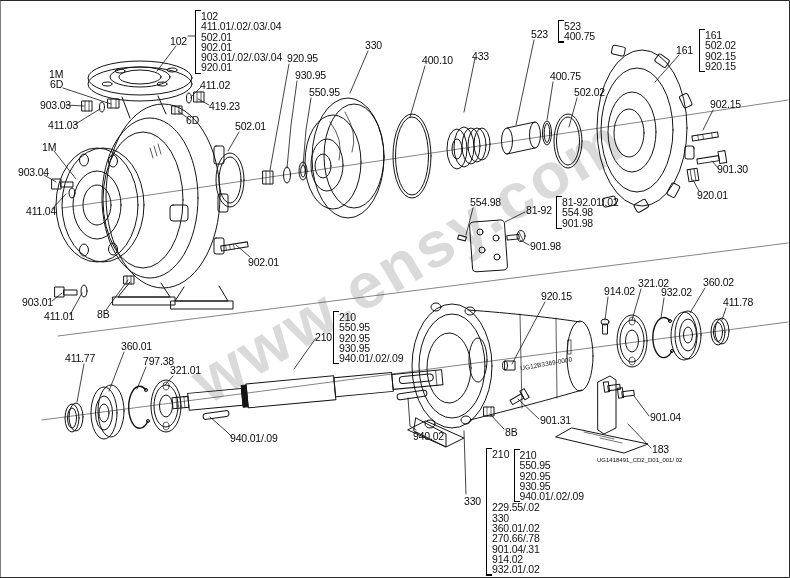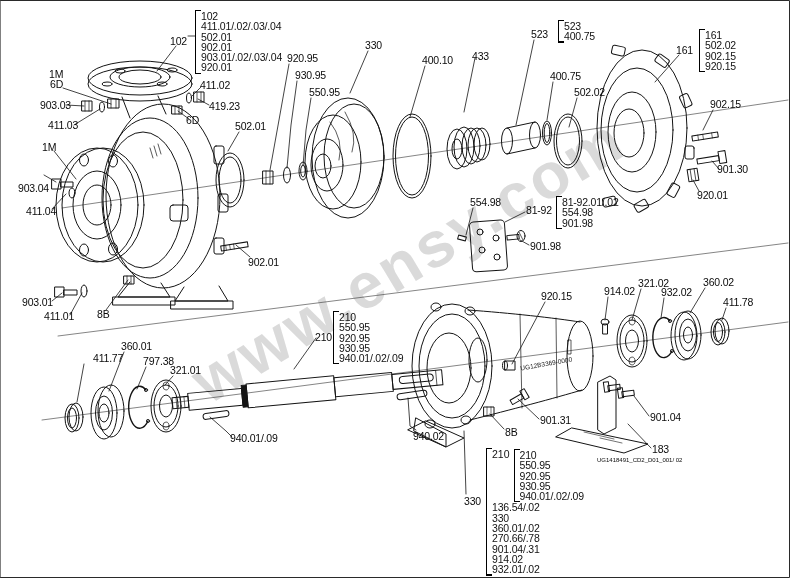--- a/index.html
+++ b/index.html
@@ -388,21 +388,21 @@
 
   <div class="callout" style="left:170px;top:36px">102</div>
   <div class="callout" style="left:49px;top:69px">1M</div>
   <div class="callout" style="left:50px;top:79px">6D</div>
   <div class="callout" style="left:200px;top:80px">411.02</div>
   <div class="callout" style="left:209px;top:101px">419.23</div>
   <div class="callout" style="left:186px;top:115px">6D</div>
   <div class="callout" style="left:40px;top:100px">903.03</div>
   <div class="callout" style="left:48px;top:120px">411.03</div>
   <div class="callout" style="left:42px;top:142px">1M</div>
-  <div class="callout" style="left:18px;top:183px">903.04</div>
+  <div class="callout" style="left:18px;top:167px">903.04</div>
   <div class="callout" style="left:26px;top:206px">411.04</div>
   <div class="callout" style="left:22px;top:297px">903.01</div>
   <div class="callout" style="left:44px;top:311px">411.01</div>
   <div class="callout" style="left:97px;top:309px">8B</div>
   <div class="callout" style="left:235px;top:121px">502.01</div>
   <div class="callout" style="left:248px;top:257px">902.01</div>
   <div class="callout" style="left:287px;top:53px">920.95</div>
   <div class="callout" style="left:295px;top:70px">930.95</div>
   <div class="callout" style="left:309px;top:87px">550.95</div>
   <div class="callout" style="left:365px;top:40px">330</div>
@@ -418,21 +418,21 @@
   <div class="callout" style="left:470px;top:197px">554.98</div>
   <div class="callout" style="left:526px;top:205px">81-92</div>
   <div class="callout" style="left:530px;top:241px">901.98</div>
   <div class="callout" style="left:541px;top:291px">920.15</div>
   <div class="callout" style="left:604px;top:286px">914.02</div>
   <div class="callout" style="left:638px;top:278px">321.02</div>
   <div class="callout" style="left:661px;top:287px">932.02</div>
   <div class="callout" style="left:703px;top:277px">360.02</div>
   <div class="callout" style="left:723px;top:297px">411.78</div>
   <div class="callout" style="left:650px;top:412px">901.04</div>
-  <div class="callout" style="left:93px;top:353px">411.77</div>
+  <div class="callout" style="left:65px;top:353px">411.77</div>
   <div class="callout" style="left:121px;top:341px">360.01</div>
   <div class="callout" style="left:143px;top:356px">797.38</div>
   <div class="callout" style="left:170px;top:365px">321.01</div>
   <div class="callout" style="left:230px;top:433px">940.01/.09</div>
   <div class="callout" style="left:315px;top:332px">210</div>
   <div class="callout" style="left:413px;top:431px">940.02</div>
   <div class="callout" style="left:505px;top:427px">8B</div>
   <div class="callout" style="left:540px;top:415px">901.31</div>
   <div class="callout" style="left:464px;top:496px">330</div>
   <div class="callout" style="left:652px;top:444px">183</div>
@@ -490,21 +490,21 @@
       <div class="subrow">
         <span class="sublabel">210</span>
         <div class="bracket">
           <div class="bline">210</div>
           <div class="bline">550.95</div>
           <div class="bline">920.95</div>
           <div class="bline">930.95</div>
           <div class="bline">940.01/.02/.09</div>
         </div>
       </div>
-      <div class="bline">136.54/.02</div>
+      <div class="bline">229.55/.02</div>
       <div class="bline">330</div>
       <div class="bline">360.01/.02</div>
       <div class="bline">270.66/.78</div>
       <div class="bline">901.04/.31</div>
       <div class="bline">914.02</div>
       <div class="bline">932.01/.02</div>
     </div>
   </div>
 
 </div>

